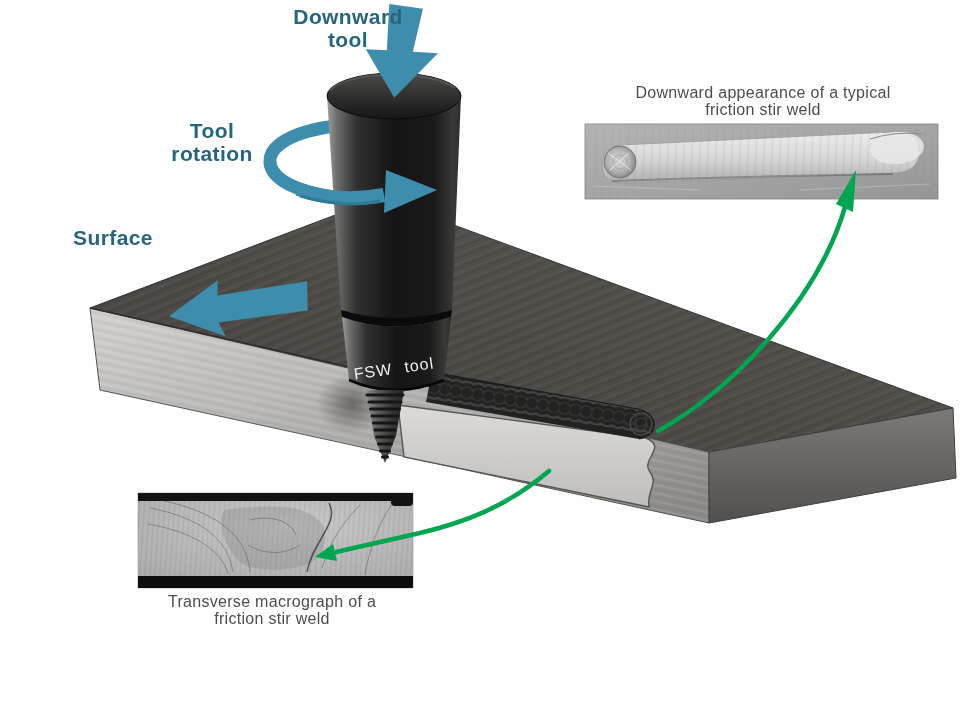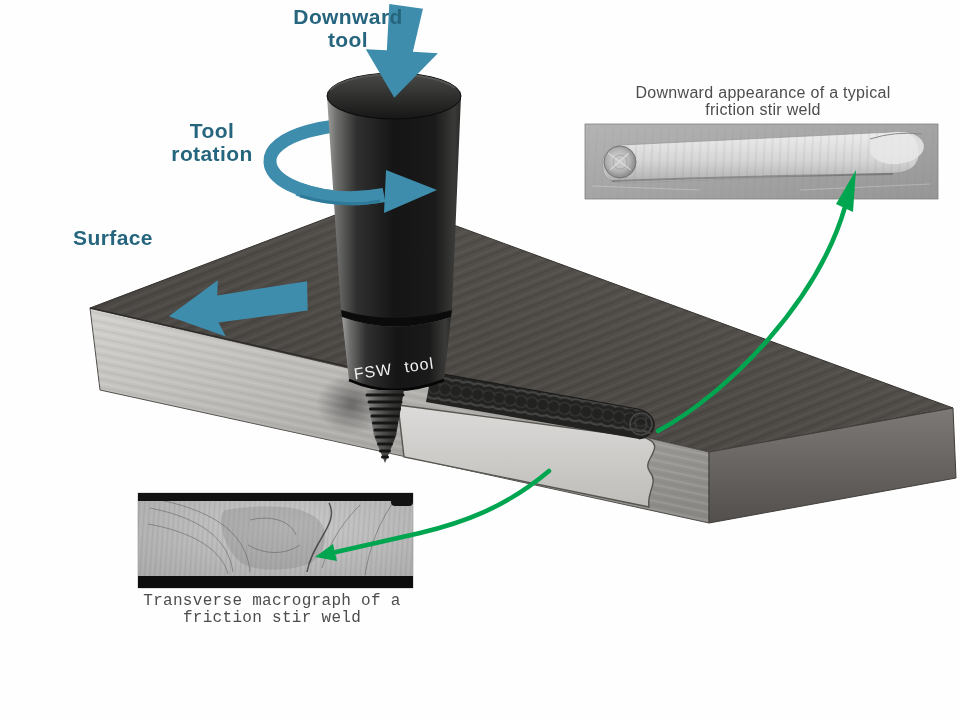--- a/index.html
+++ b/index.html
@@ -232,18 +232,18 @@
   <div>Surface</div>
 </div>
 
 <div class="tool-label">FSW tool</div>
 
 <div class="photo-caption" style="left:575px;top:84px;width:376px;">
   <div>Downward appearance of a typical</div>
   <div>friction stir weld</div>
 </div>
 
-<div class="photo-caption" style="left:92px;top:593px;width:360px;font-family:Liberation Mono, monospace;">
+<div class="photo-caption" style="left:92px;top:593px;width:360px;">
   <div>Transverse macrograph of a</div>
   <div>friction stir weld</div>
 </div>
 
 </div>
 
 </body></html>

